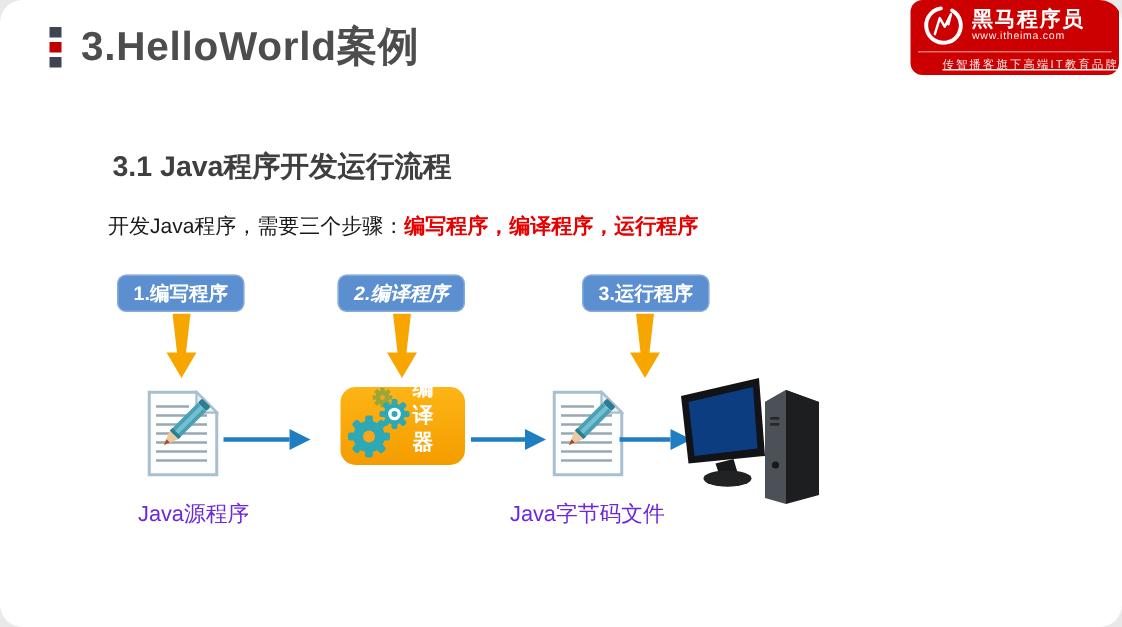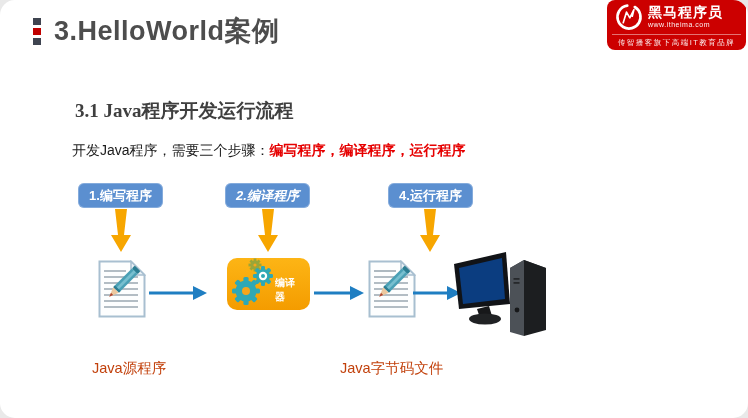--- a/index.html
+++ b/index.html
@@ -37,28 +37,28 @@
   .logo-row {
     display: flex; align-items: center; gap: 5px;
     padding: 2px 6px 2px 8px; height: 34px;
   }
   .logo-circle { flex: 0 0 auto; width: 28px; height: 28px; }
   .logo-texts { display: flex; flex-direction: column; line-height: 1.1; }
   .logo-brand { font-size: 14px; font-weight: bold; letter-spacing: 1px; white-space: nowrap; }
   .logo-site { font-size: 7px; letter-spacing: 0.5px; opacity: 0.95; }
   .logo-divider { border-top: 1px solid rgba(255,255,255,0.45); margin: 0 5px; }
   .logo-tagline {
-    text-align: center; font-size: 7.5px; letter-spacing: 1.5px;
-    padding-top: 3px; white-space: nowrap; opacity: 0.92;
+    text-align: right; font-size: 7.5px; letter-spacing: 1.5px;
+    padding-top: 3px; white-space: nowrap; opacity: 0.92; text-decoration: underline;
   }
 
   
   .section-title {
     position: absolute; left: 75px; top: 98px;
-    font-size: 19px; font-weight: bold; color: #3f3f3f; font-family: Liberation Serif, serif;
+    font-size: 19px; font-weight: bold; color: #3f3f3f;
   }
   .intro {
     position: absolute; left: 72px; top: 142px;
     font-size: 14px; color: #1a1a1a; white-space: nowrap;
   }
   .intro-highlight { color: #e60000; font-weight: bold; }
 
   
   .step-btn {
     position: absolute; top: 183px; width: 85px; height: 25px;
@@ -89,28 +89,28 @@
   .flow-arrow.a3 { left: 412px; width: 50px; }
 
   .compiler-box {
     position: absolute; left: 227px; top: 258px; width: 83px; height: 52px;
     background: linear-gradient(#fdb515, #f49c00);
     border-radius: 10px;
   }
   .compiler-gears { position: absolute; left: 0; top: 0; width: 83px; height: 52px; }
   .compiler-label {
     position: absolute; right: 8px; bottom: 6px;
-    color: #ffffff; font-size: 10px; font-weight: bold; padding-left: 48px;
+    color: #ffffff; font-size: 14px; font-weight: bold; padding-left: 48px;
   }
 
   .computer-icon { position: absolute; left: 452px; top: 248px; width: 100px; height: 88px; }
 
   .flow-label {
     position: absolute; top: 333px;
-    font-size: 14.5px; color: #c2410c; white-space: nowrap; margin-top: 26px;
+    font-size: 14.5px; color: #6d28d9; white-space: nowrap;
   }
   .flow-label.l1 { left: 92px; }
   .flow-label.l2 { left: 340px; }
 </style>
 </head>
 <body>
 
 <div class="slide">
 
   <div class="bullet-stack">
@@ -133,21 +133,21 @@
     </div>
     <div class="logo-divider"></div>
     <div class="logo-tagline">传智播客旗下高端IT教育品牌</div>
   </div>
 
   <h2 class="section-title">3.1 Java程序开发运行流程</h2>
   <p class="intro"><span>开发Java程序，需要三个步骤：</span><span class="intro-highlight">编写程序，编译程序，运行程序</span></p>
 
   <div class="step-btn s1">1.编写程序</div>
   <div class="step-btn s2">2.编译程序</div>
-  <div class="step-btn s3">4.运行程序</div>
+  <div class="step-btn s3">3.运行程序</div>
 
   <svg class="down-arrow d1" viewBox="0 0 28 44">
     <polygon points="8,0 20,0 17,26 24,26 14,43 4,26 11,26" fill="#f7a600"></polygon>
   </svg>
   <svg class="down-arrow d2" viewBox="0 0 28 44">
     <polygon points="8,0 20,0 17,26 24,26 14,43 4,26 11,26" fill="#f7a600"></polygon>
   </svg>
   <svg class="down-arrow d3" viewBox="0 0 28 44">
     <polygon points="8,0 20,0 17,26 24,26 14,43 4,26 11,26" fill="#f7a600"></polygon>
   </svg>

